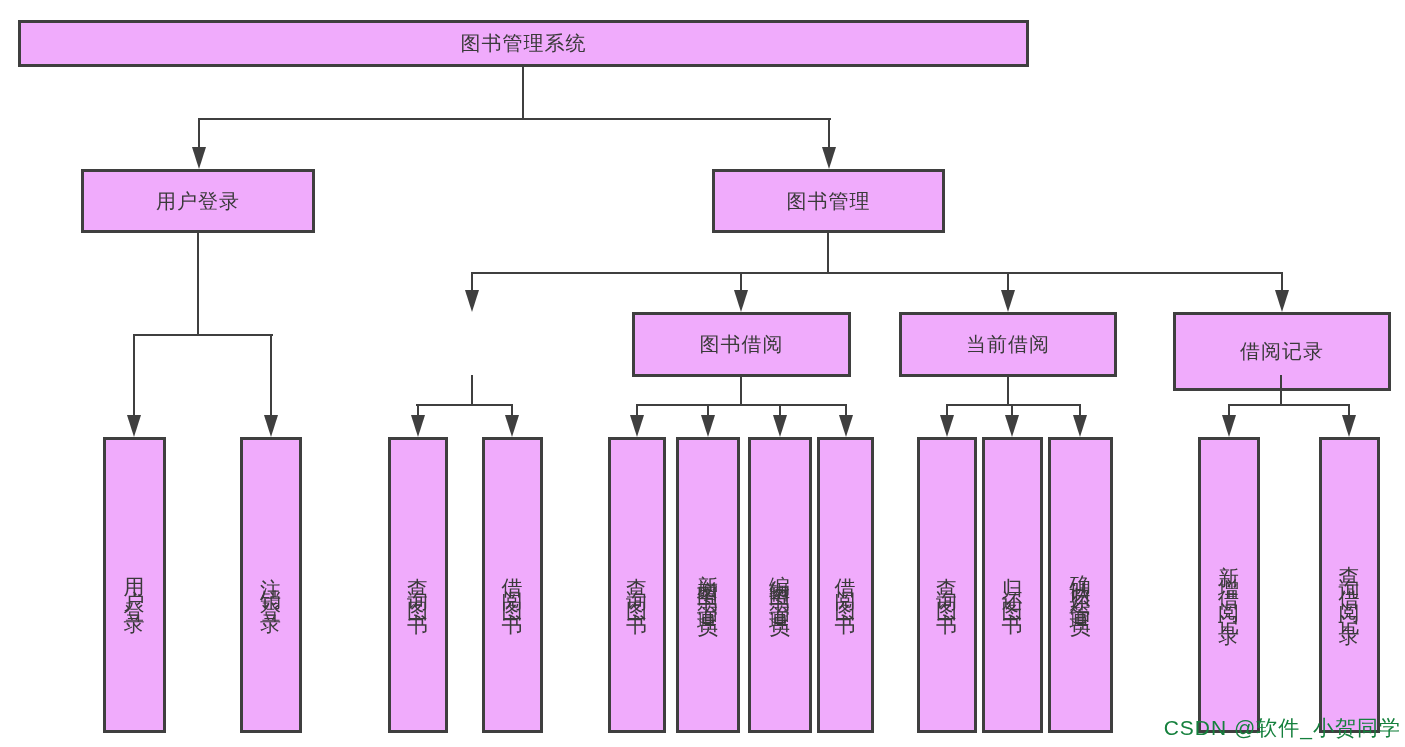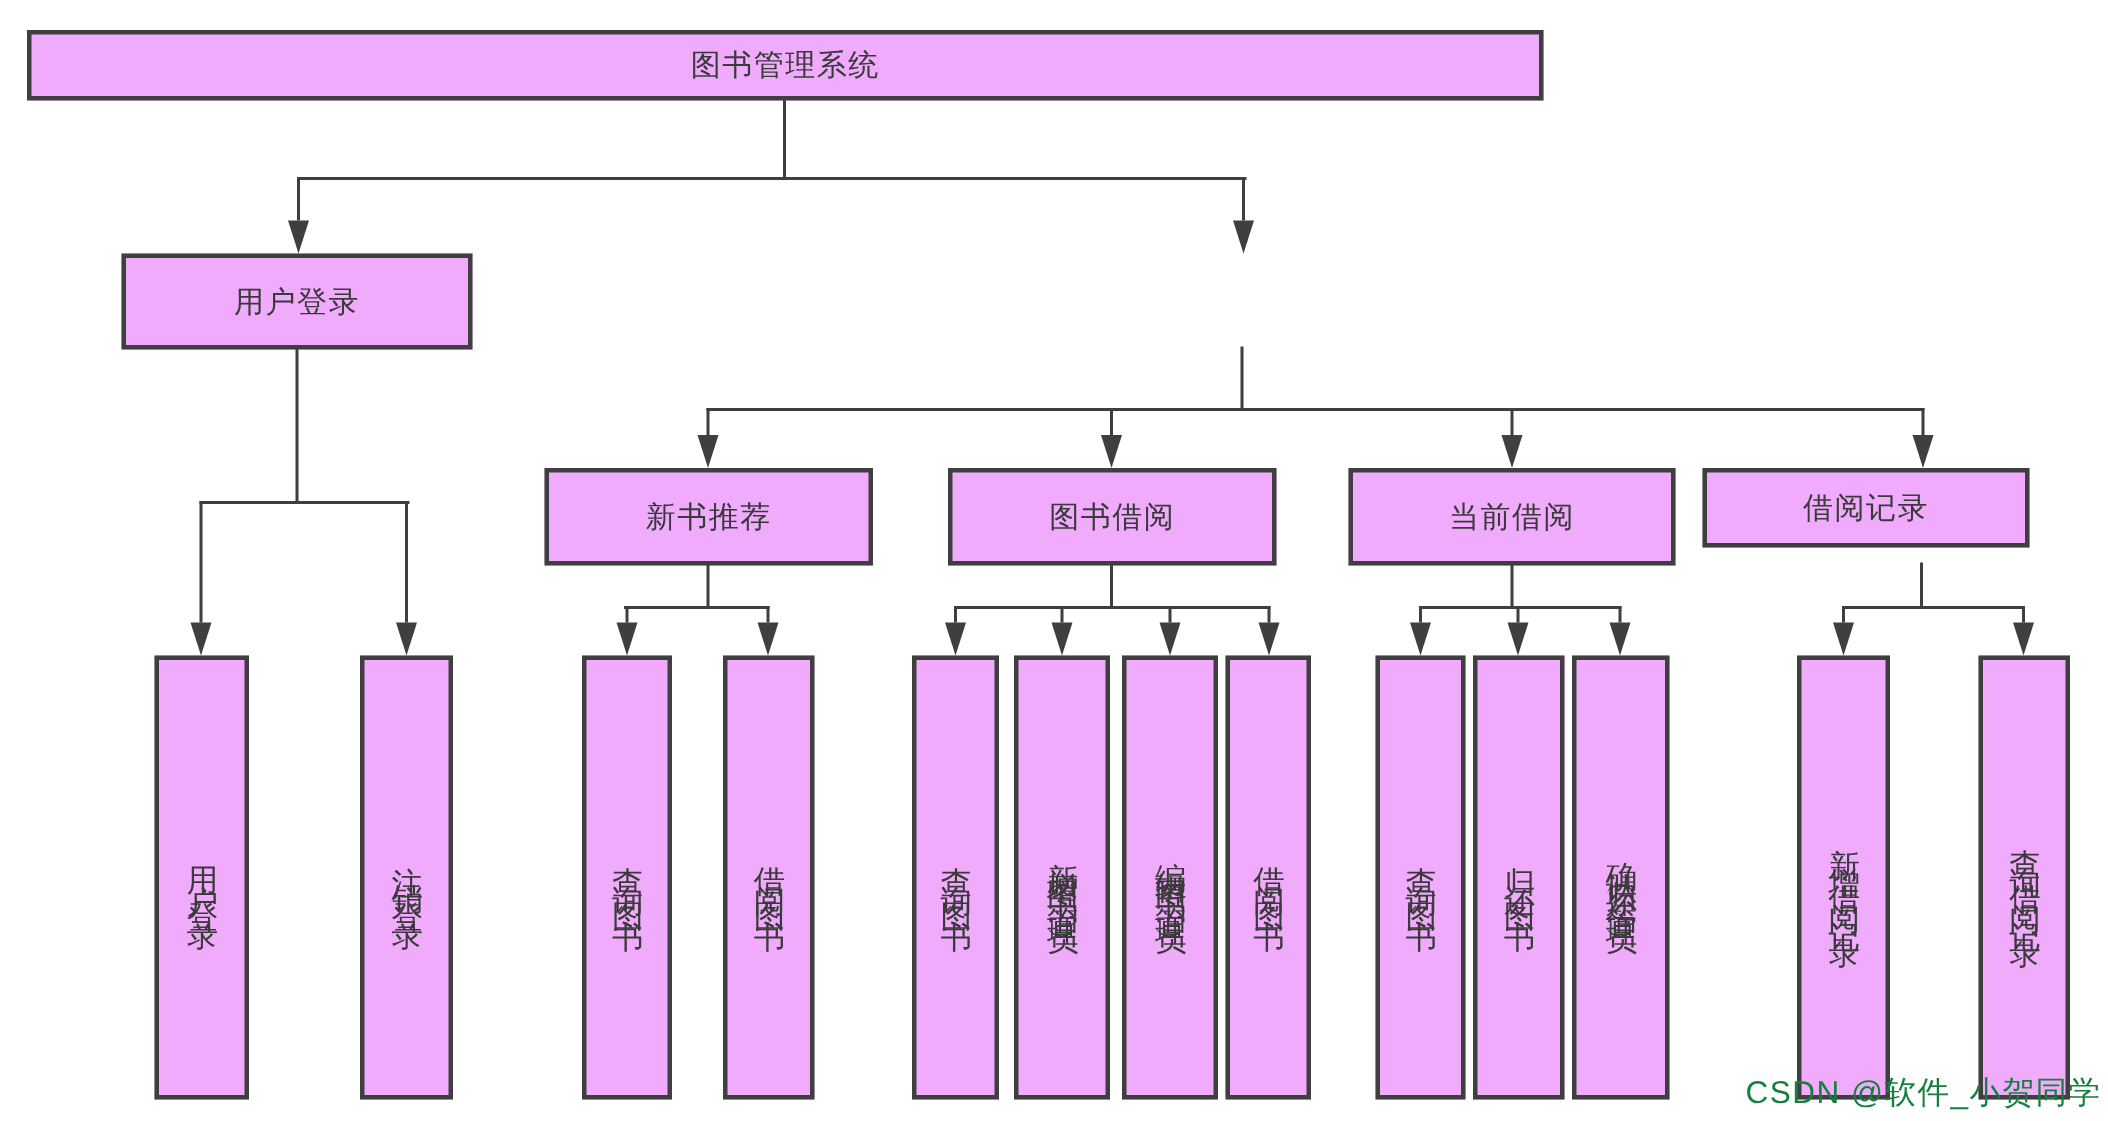--- a/index.html
+++ b/index.html
@@ -73,34 +73,34 @@
 <div id="canvas">
 
   <div class="box hbox" style="left:18px;top:20px;width:1011px;height:47px;">
     <span>图书管理系统</span>
   </div>
 
   <div class="box hbox" style="left:81px;top:169px;width:234px;height:64px;">
     <span>用户登录</span>
   </div>
 
+  <div class="box hbox" style="left:712px;top:169px;width:233px;height:64px;">
+    <span>图书管理</span>
+  </div>
 
-  <div class="box hbox" style="left:363px;top:312px;width:219px;height:65px;">
-    <span>新书推荐</span>
-  </div>
 
   <div class="box hbox" style="left:632px;top:312px;width:219px;height:65px;">
     <span>图书借阅</span>
   </div>
 
   <div class="box hbox" style="left:899px;top:312px;width:218px;height:65px;font-family:Liberation Mono, monospace;">
     <span>当前借阅</span>
   </div>
 
-  <div class="box hbox" style="left:1135px;top:312px;width:218px;height:53px;font-family:Liberation Serif, serif;">
+  <div class="box hbox" style="left:1173px;top:312px;width:218px;height:79px;font-family:Liberation Serif, serif;">
     <span>借阅记录</span>
   </div>
 
   <div class="box vbox" style="left:103px;top:437px;width:63px;height:296px;">
     <span>用户登录</span>
   </div>
   <div class="box vbox" style="left:240px;top:437px;width:62px;height:296px;">
     <span>注销登录</span>
   </div>
 

